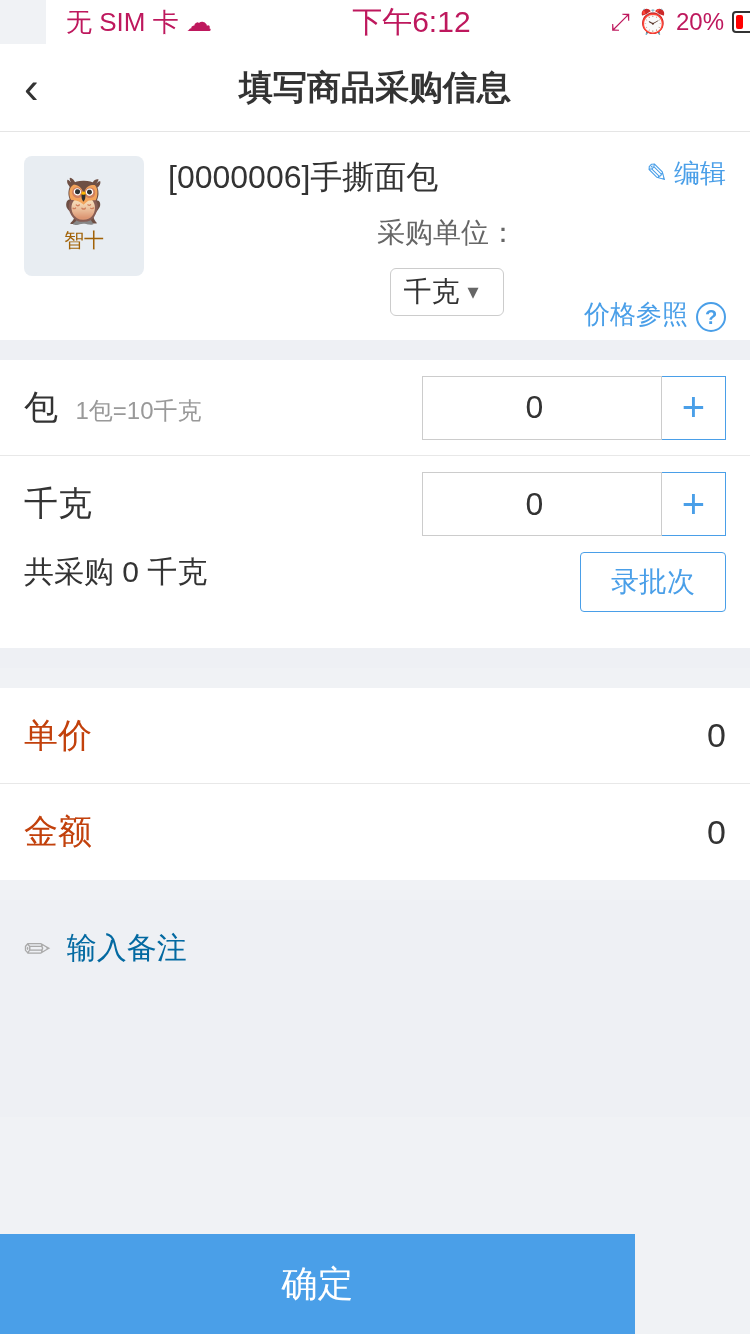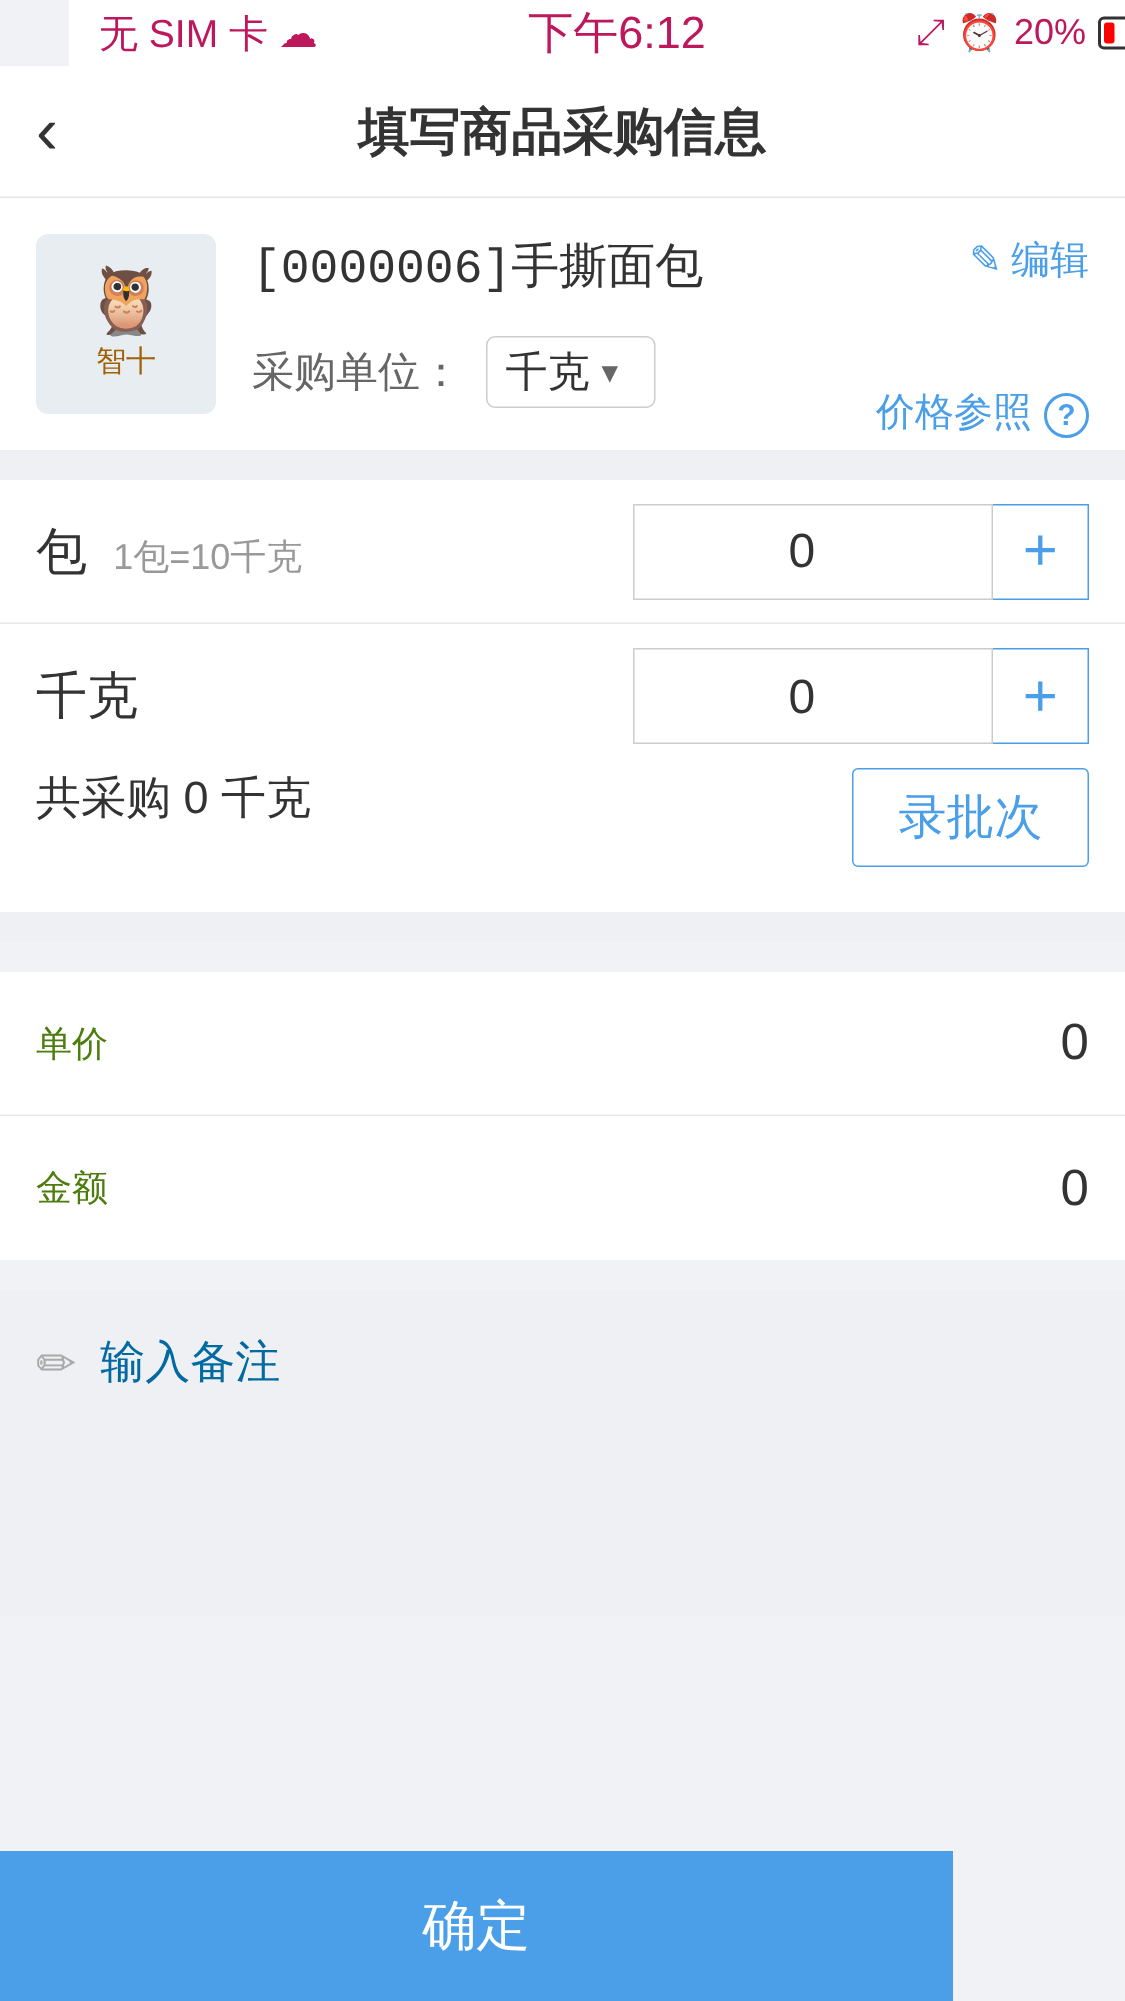--- a/index.html
+++ b/index.html
@@ -80,22 +80,22 @@
       border-radius: 8px;
       display: flex; flex-direction: column; align-items: center; justify-content: center;
       flex-shrink: 0;
       color: #8cb4d4;
       font-size: 24px;
     }
     .product-image .owl {
       font-size: 44px; line-height: 1; color: #7aaec8;
     }
     .product-info { flex: 1; }
-    .product-name { font-size: 32px; color: #333; margin-bottom: 24px; font-family: Liberation Mono, monospace; }
-    .product-unit-row { display: flex; align-items: center; gap: 16px; }
+    .product-name { font-size: 32px; color: #333; margin-bottom: 14px; }
+    .product-unit-row { display: flex; align-items: center; gap: 16px; flex-direction: column; }
     .unit-label { font-size: 28px; color: #666; }
     .unit-select {
       border: 1px solid #ccc; border-radius: 6px;
       padding: 4px 24px 4px 12px;
       font-size: 28px; color: #333;
       background: #fff;
       position: relative; display: inline-flex; align-items: center; gap: 8px;
       cursor: pointer;
     }
     .unit-select-arrow { font-size: 22px; color: #666; }
@@ -161,37 +161,37 @@
       display: flex; align-items: flex-start; justify-content: space-between;
       padding: 0 24px;
       height: 96px;
       background: #fff;
     }
     .total-text { font-size: 30px; color: #333; }
     .record-btn {
       border: 1px solid #4a9fe8;
       color: #4a9fe8; background: #fff;
       padding: 10px 30px;
-      font-size: 32px; cursor: pointer;
+      font-size: 28px; cursor: pointer;
       border-radius: 4px;
     }
 
     
     .price-section {
       background: #fff;
       margin-top: 20px;
     }
     .price-row {
       display: flex; align-items: center; justify-content: space-between;
       padding: 0 24px;
       height: 96px;
       border-bottom: 1px solid #e8e8e8;
     }
     .price-row:last-child { border-bottom: none; }
-    .price-label { font-size: 24px; color: #4d7c0f; }
+    .price-label { font-size: 34px; color: #c2410c; }
     .price-value { font-size: 34px; color: #333; }
 
     
     .remark-section {
       background: #eef0f4;
       margin-top: 20px;
       padding: 28px 24px;
       display: flex; align-items: center; gap: 16px;
     }
     .remark-icon { font-size: 32px; color: #aaa; }

